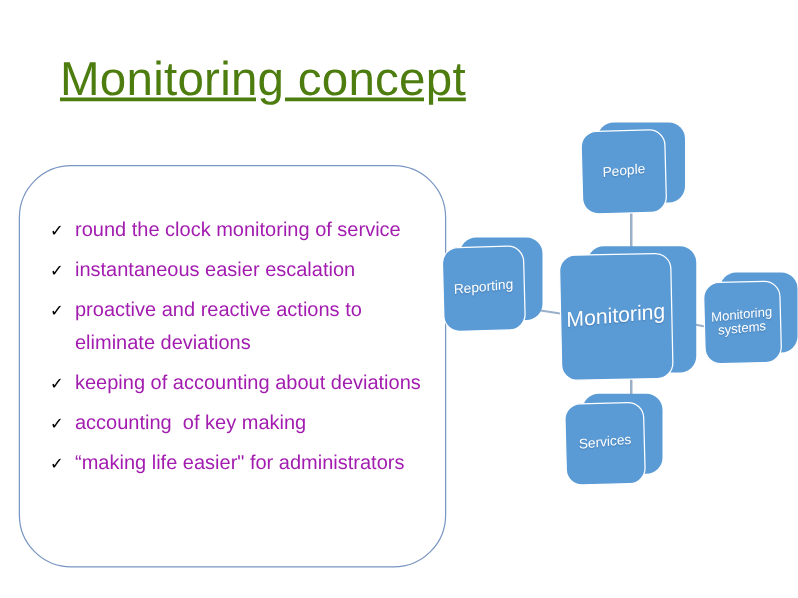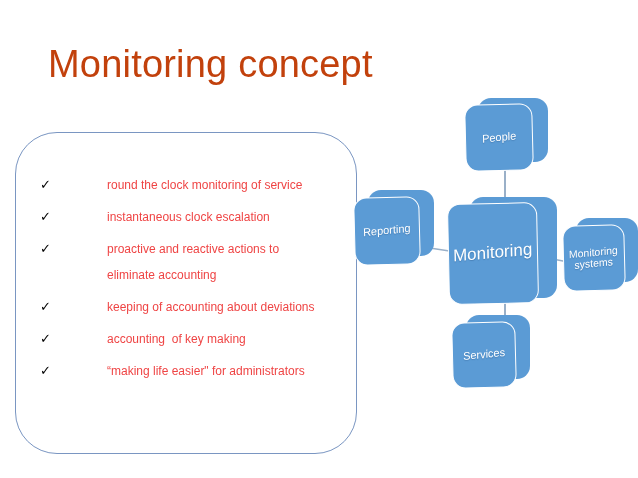--- a/index.html
+++ b/index.html
@@ -17,23 +17,24 @@
   }
 
   
   #slide-title {
     position: absolute;
     left: 48px;
     top: 44px;
     font-size: 38px;
     font-weight: 300;
     letter-spacing: 0.2px;
-    color: #c2410c;
+    color: #4d7c0f;
     white-space: nowrap;
     line-height: 1.1;
+    text-decoration: underline;
   }
 
   
   #callout-box {
     position: absolute;
     left: 15px;
     top: 132px;
     width: 342px;
     height: 322px;
     border: 1.4px solid #7a96c2;
@@ -56,25 +57,24 @@
   }
   .bullet-check {
     width: 20px;
     flex: 0 0 20px;
     font-size: 13px;
     line-height: 26px;
     color: #000;
     text-align: left;
   }
   .bullet-text {
-    font-size: 12px;
+    font-size: 16px;
     line-height: 26px;
-    color: #ef4444;
+    color: #a21caf;
     white-space: pre-wrap;
-    margin-left: 47px;
   }
 
   
   #diagram {
     position: absolute;
     left: 352px;
     top: 90px;
     width: 286px;
     height: 310px;
   }
@@ -156,27 +156,27 @@
 
 <div id="bullet-list">
 
   <div class="bullet-item">
     <span class="bullet-check">✓</span>
     <span class="bullet-text">round the clock monitoring of service</span>
   </div>
 
   <div class="bullet-item">
     <span class="bullet-check">✓</span>
-    <span class="bullet-text">instantaneous clock escalation</span>
+    <span class="bullet-text">instantaneous easier escalation</span>
   </div>
 
   <div class="bullet-item">
     <span class="bullet-check">✓</span>
     <span class="bullet-text">proactive and reactive actions to
-eliminate accounting</span>
+eliminate deviations</span>
   </div>
 
   <div class="bullet-item">
     <span class="bullet-check">✓</span>
     <span class="bullet-text">keeping of accounting about deviations</span>
   </div>
 
   <div class="bullet-item">
     <span class="bullet-check">✓</span>
     <span class="bullet-text">accounting  of key making</span>

